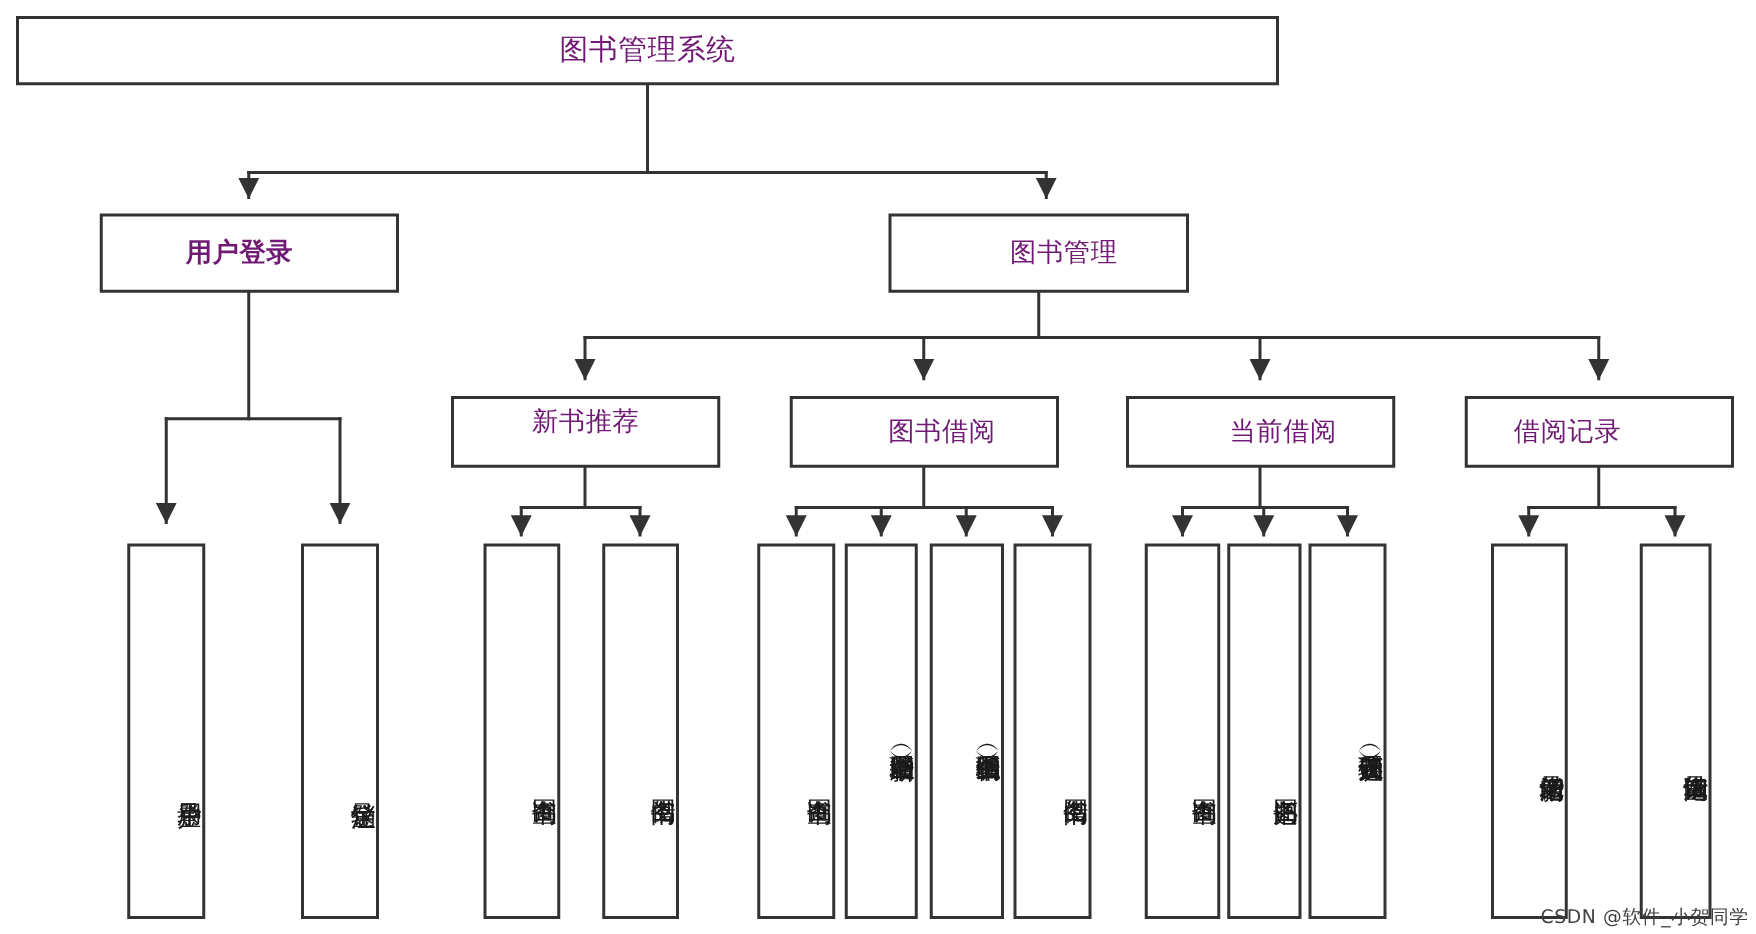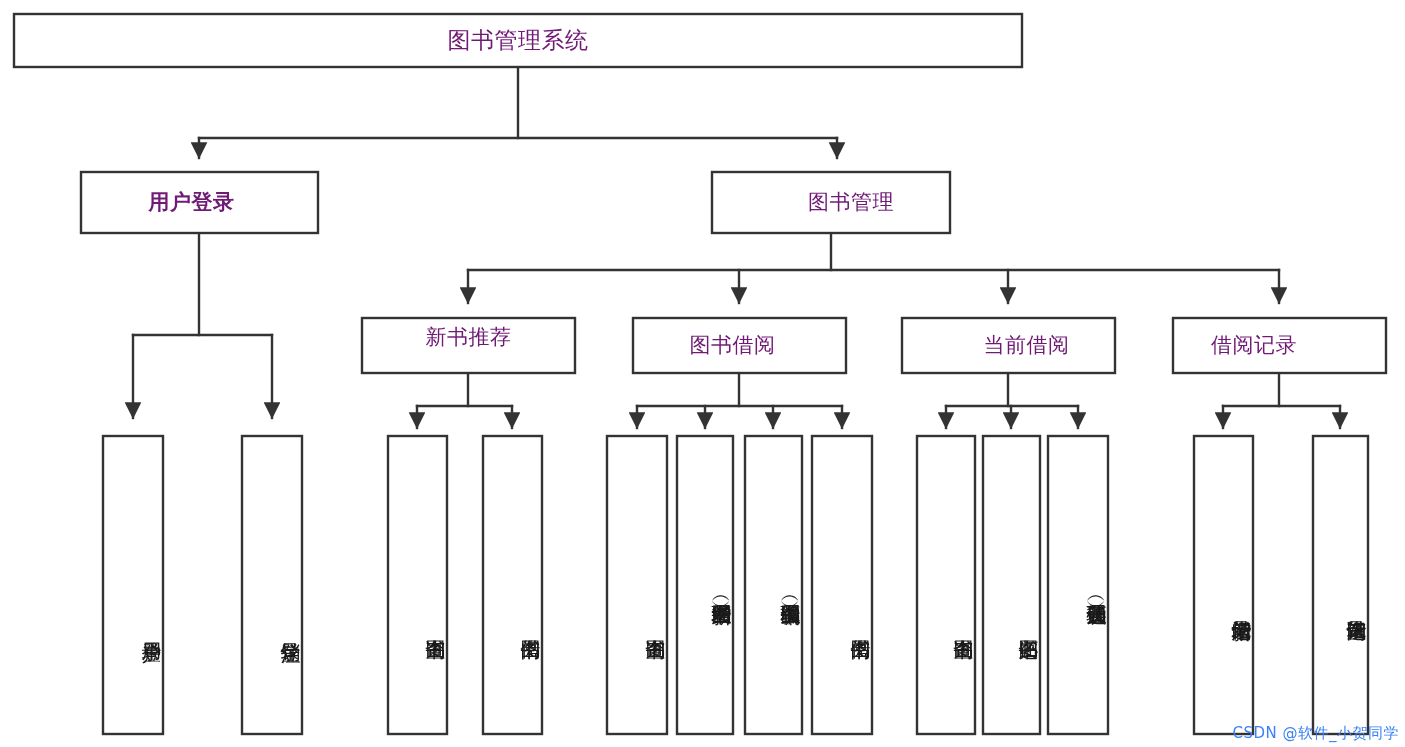--- a/index.html
+++ b/index.html
@@ -65,21 +65,21 @@
     writing-mode: vertical-rl;
     text-orientation: upright;
     white-space: nowrap;
     pointer-events: none;
   }
   .watermark {
     position: absolute;
     right: 6px;
     bottom: 4px;
     font-size: 15px;
-    color: #3b82f6;
+    color: #404040;
     letter-spacing: 0.5px;
     white-space: nowrap;
   }
 </style>
 </head>
 <body>
 
 <div id="diagram-root">
 
   <svg id="flow-svg" viewBox="0 0 1405 747">
@@ -171,21 +171,21 @@
     <rect class="node-box" x="1194" y="436" width="59" height="298"></rect>
     <rect class="node-box" x="1313" y="436" width="55" height="298"></rect>
   </svg>
 
   <div class="node-label-h" style="left:14px; top:14px; width:1008px; height:53px; font-size:23px;">图书管理系统</div>
 
   <div class="node-label-h" style="left:73px; top:172px; width:237px; height:61px;font-weight:bold;">用户登录</div>
   <div class="node-label-h" style="left:712px; top:172px; width:238px; height:61px;margin-left:20px;">图书管理</div>
 
   <div class="node-label-h" style="left:362px; top:318px; width:213px; height:40px;">新书推荐</div>
-  <div class="node-label-h" style="left:626px; top:318px; width:213px; height:55px;">图书借阅</div>
+  <div class="node-label-h" style="left:647px; top:318px; width:213px; height:55px;">图书借阅</div>
   <div class="node-label-h" style="left:902px; top:318px; width:249px; height:55px;">当前借阅</div>
   <div class="node-label-h" style="left:1132px; top:318px; width:244px; height:55px;">借阅记录</div>
 
   <div class="node-label-v" style="left:103px; top:519px; width:60px; height:215px;">用户登录</div>
   <div class="node-label-v" style="left:242px; top:519px; width:60px; height:215px;">注销登录</div>
 
   <div class="node-label-v" style="left:388px; top:513px; width:59px; height:221px;">查询图书</div>
   <div class="node-label-v" style="left:483px; top:513px; width:59px; height:221px;">借阅图书</div>
 
   <div class="node-label-v" style="left:607px; top:513px; width:60px; height:221px;">查询图书</div>

